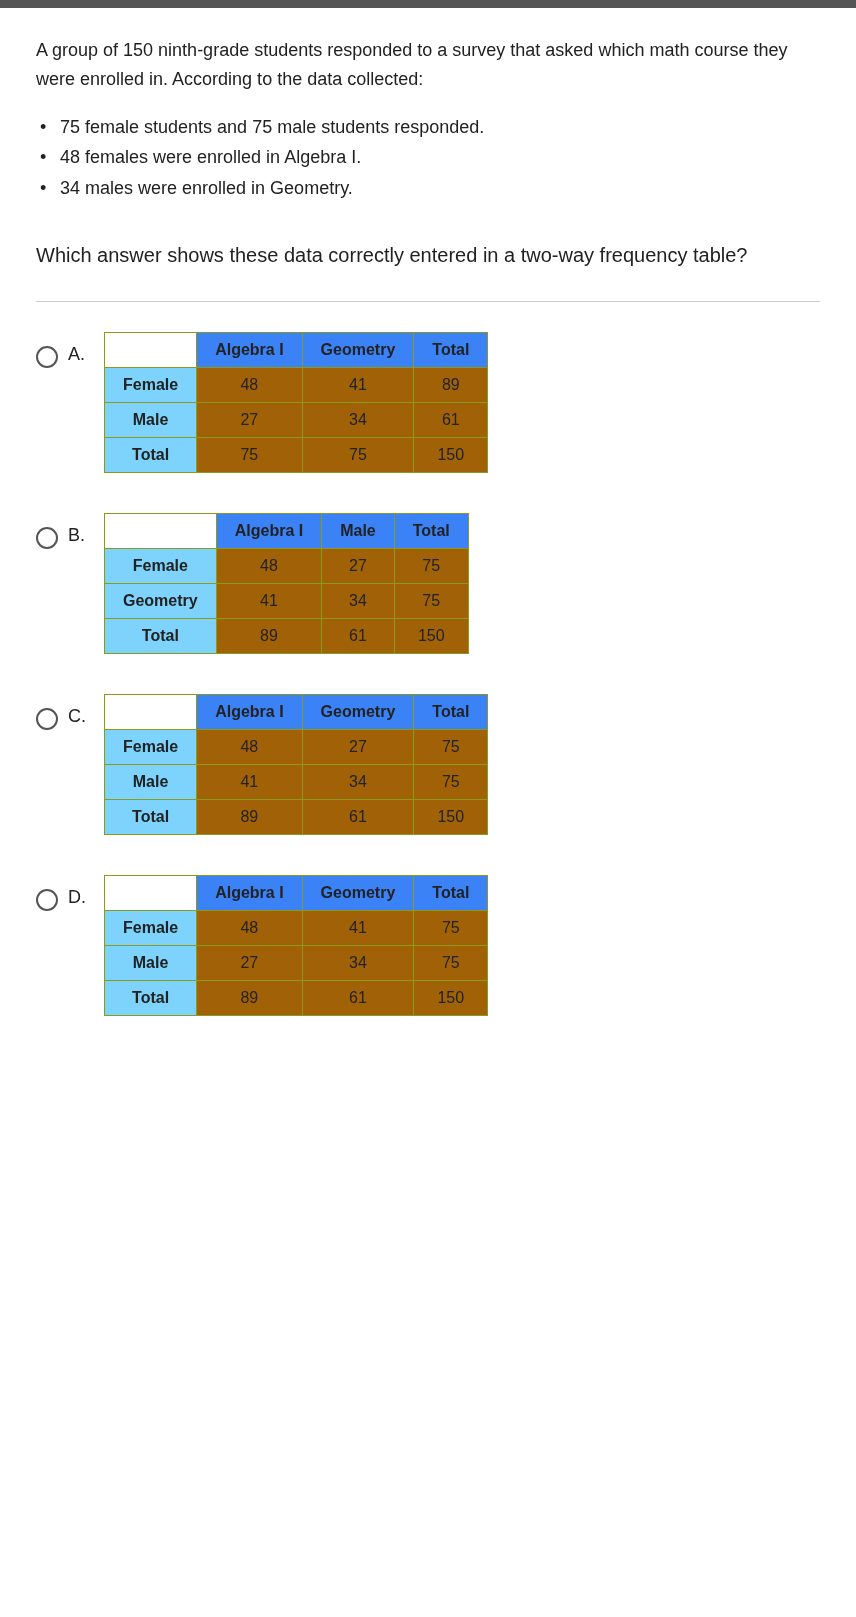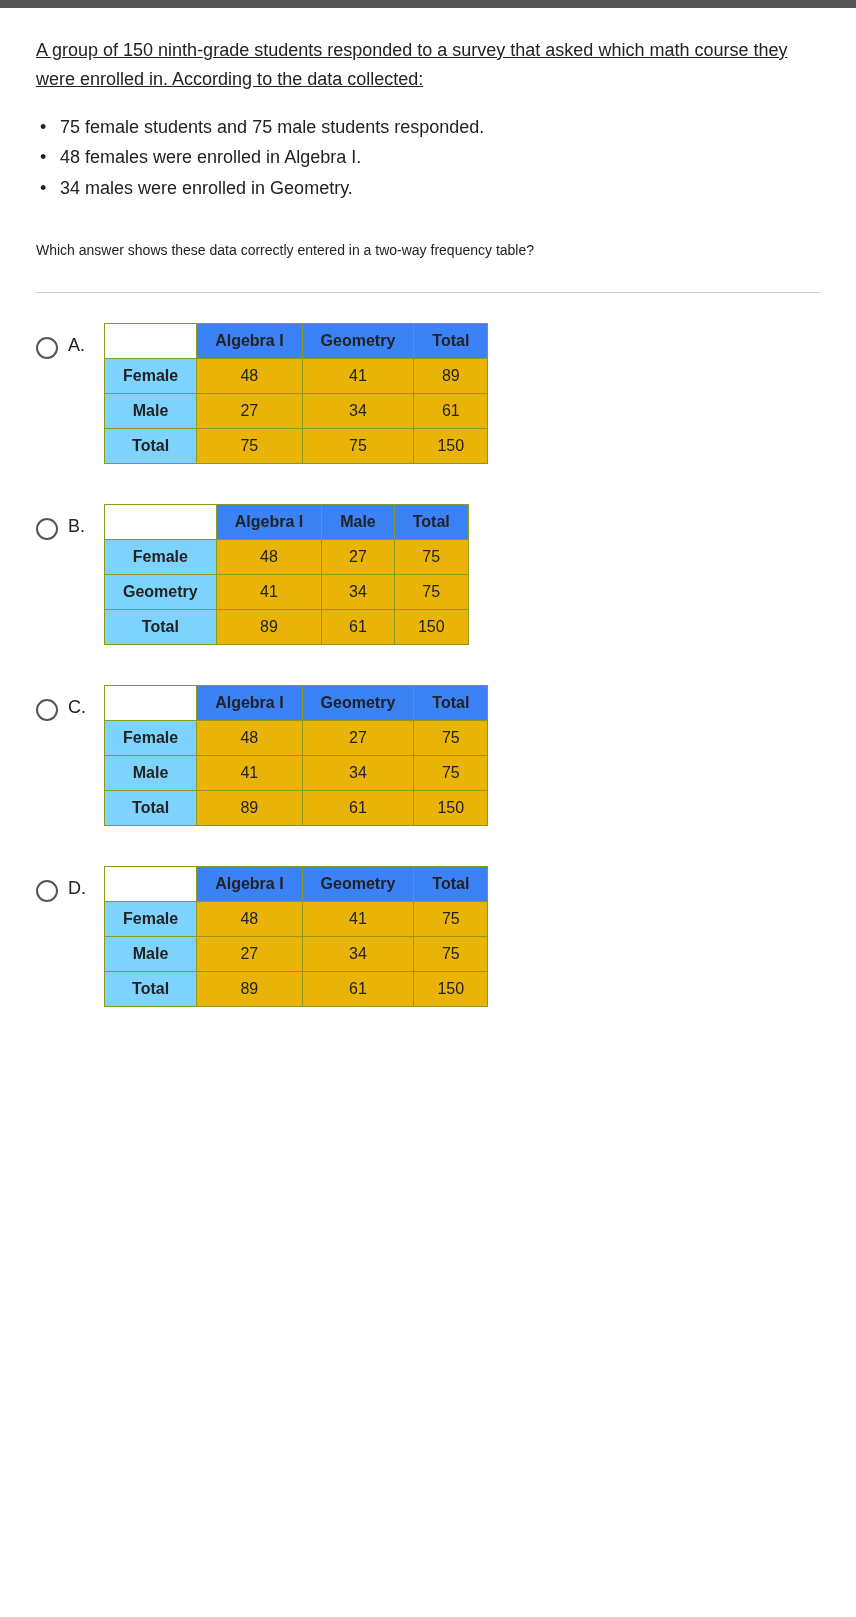--- a/index.html
+++ b/index.html
@@ -23,21 +23,20 @@
     }
 
     .content {
       padding: 28px 36px 40px 36px;
     }
 
     .question-text {
       font-size: 18px;
       line-height: 1.6;
       margin-bottom: 18px;
-      text-decoration: underline;
     }
 
     .bullet-list {
       list-style: none;
       margin: 0 0 36px 0;
       padding: 0;
     }
 
     .bullet-list li {
       font-size: 18px;
@@ -46,21 +45,21 @@
       position: relative;
     }
 
     .bullet-list li::before {
       content: "•";
       position: absolute;
       left: 4px;
     }
 
     .question-sub {
-      font-size: 14px;
+      font-size: 20px;
       line-height: 1.6;
       margin-bottom: 30px;
     }
 
     hr {
       border: none;
       border-top: 1px solid #ccc;
       margin-bottom: 30px;
     }
 
@@ -120,21 +119,21 @@
       color: #222;
     }
 
     table td:first-child {
       background: #7dd3fc;
       font-weight: bold;
       text-align: center;
     }
 
     table td {
-      background: #eab308;
+      background: #a16207;
     }
 
     table thead tr th:first-child {
       background: #fff;
       border: 1.5px solid #8a9a1a;
     }
   </style>
 </head>
 <body>
 

